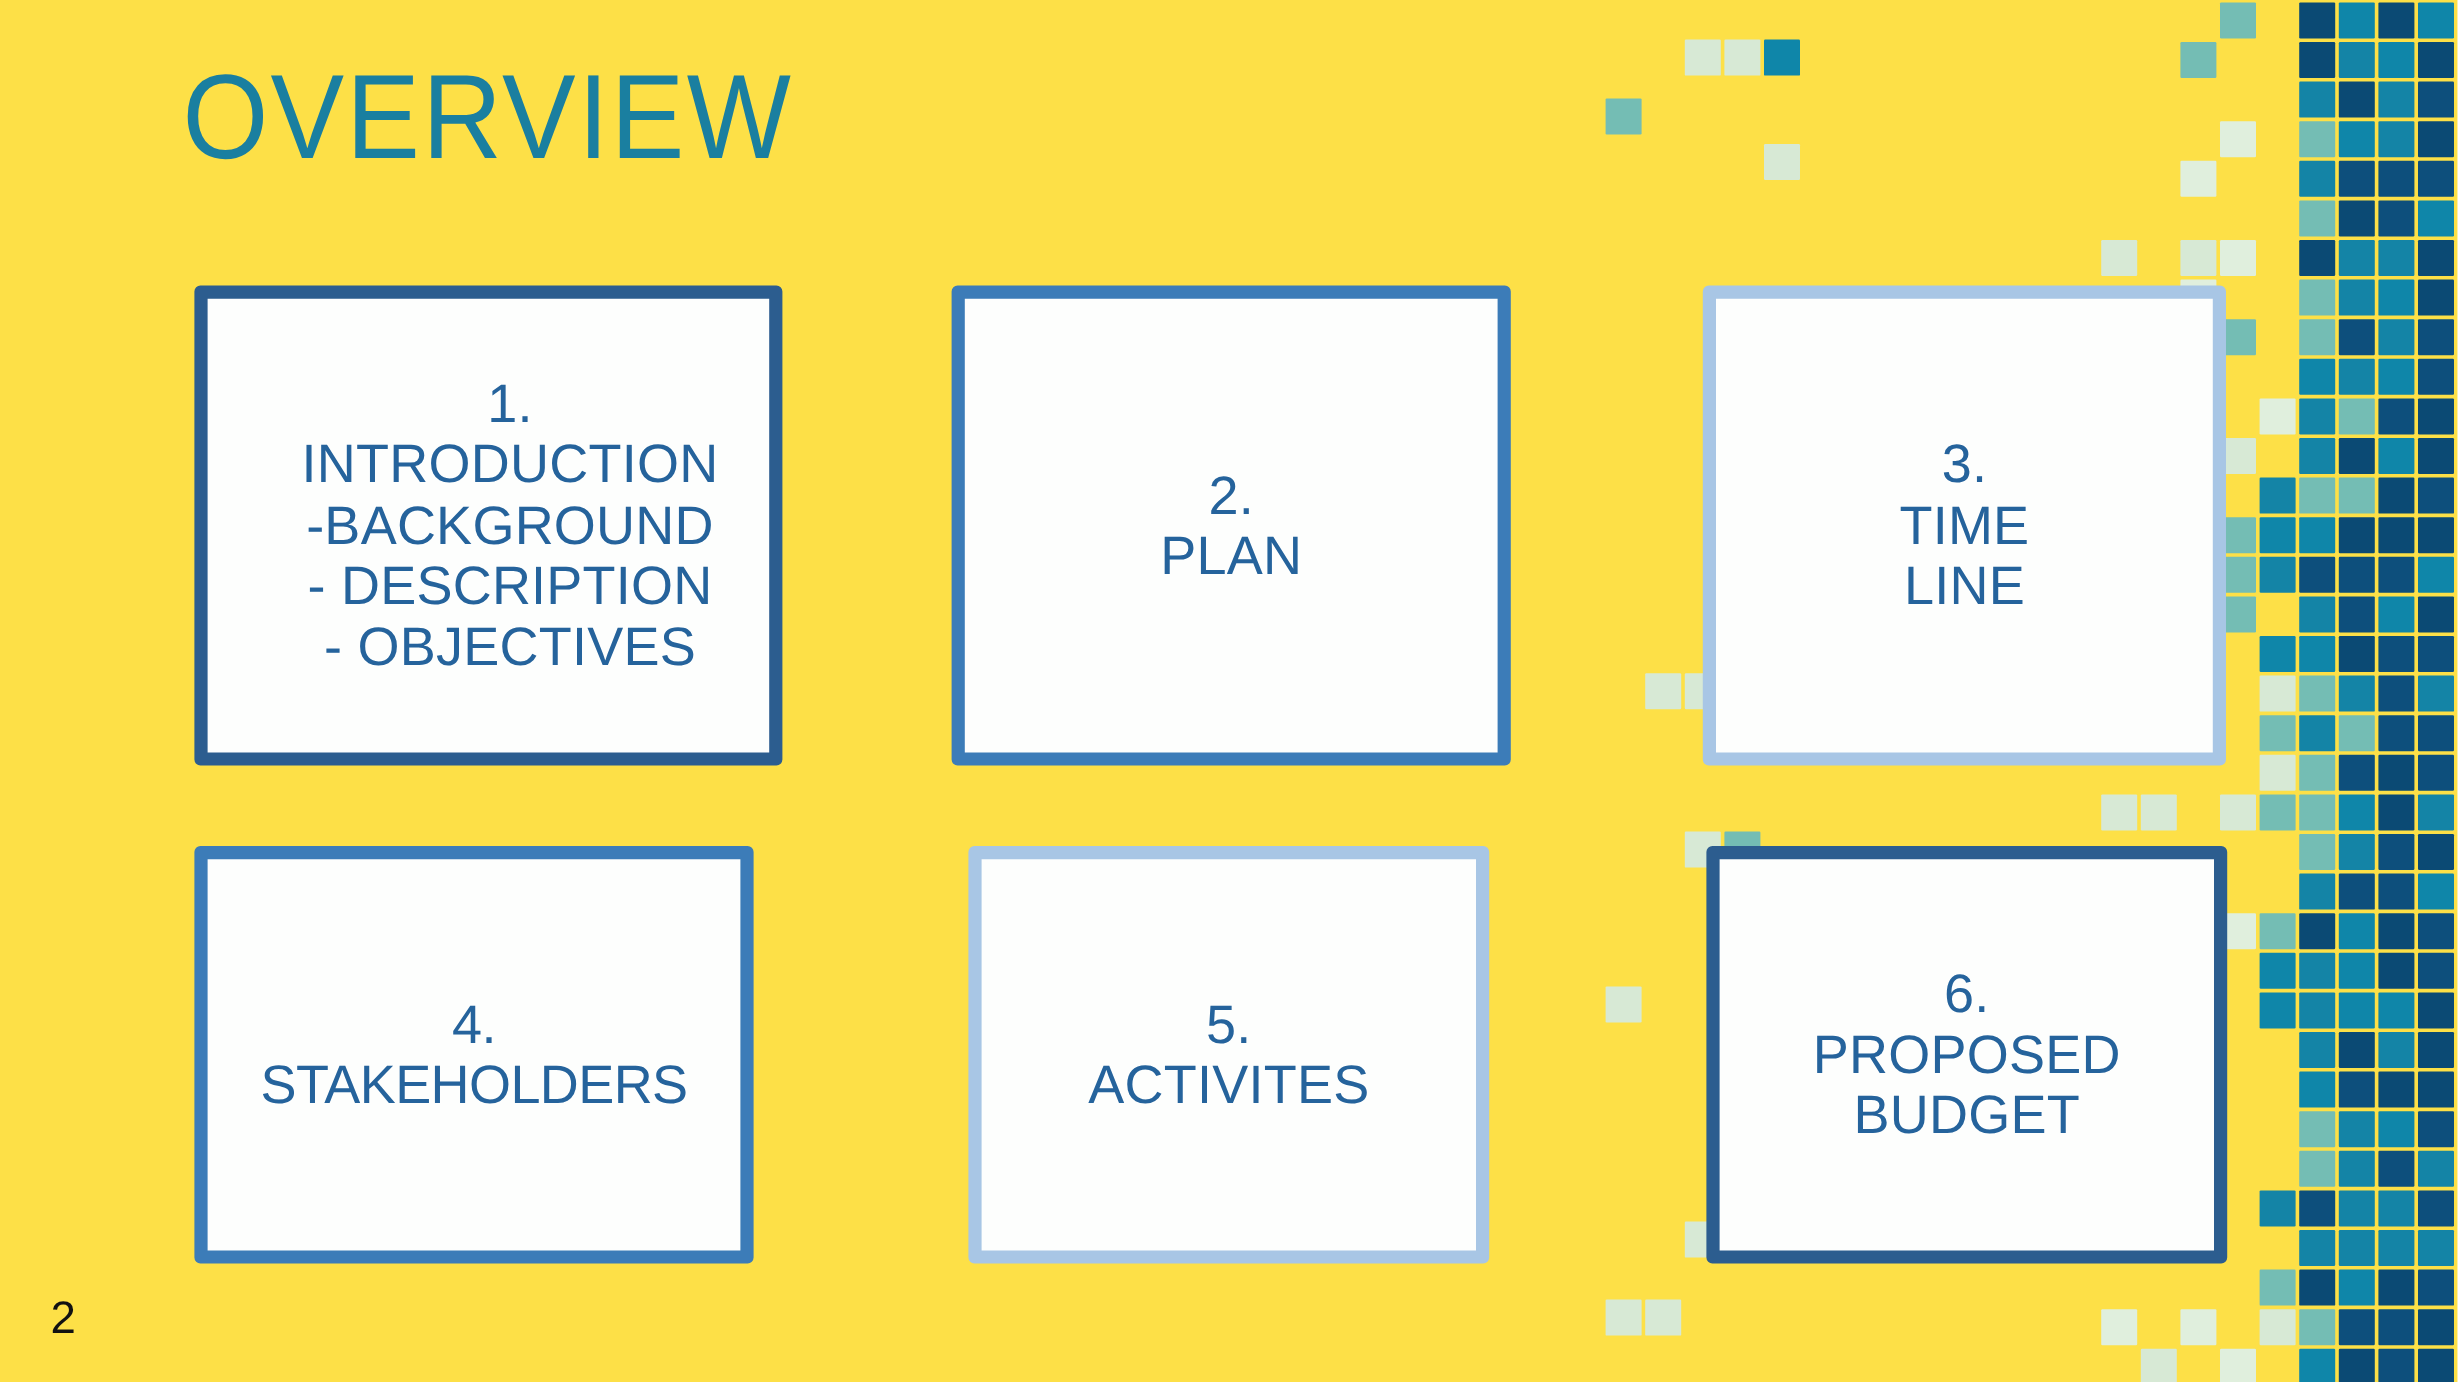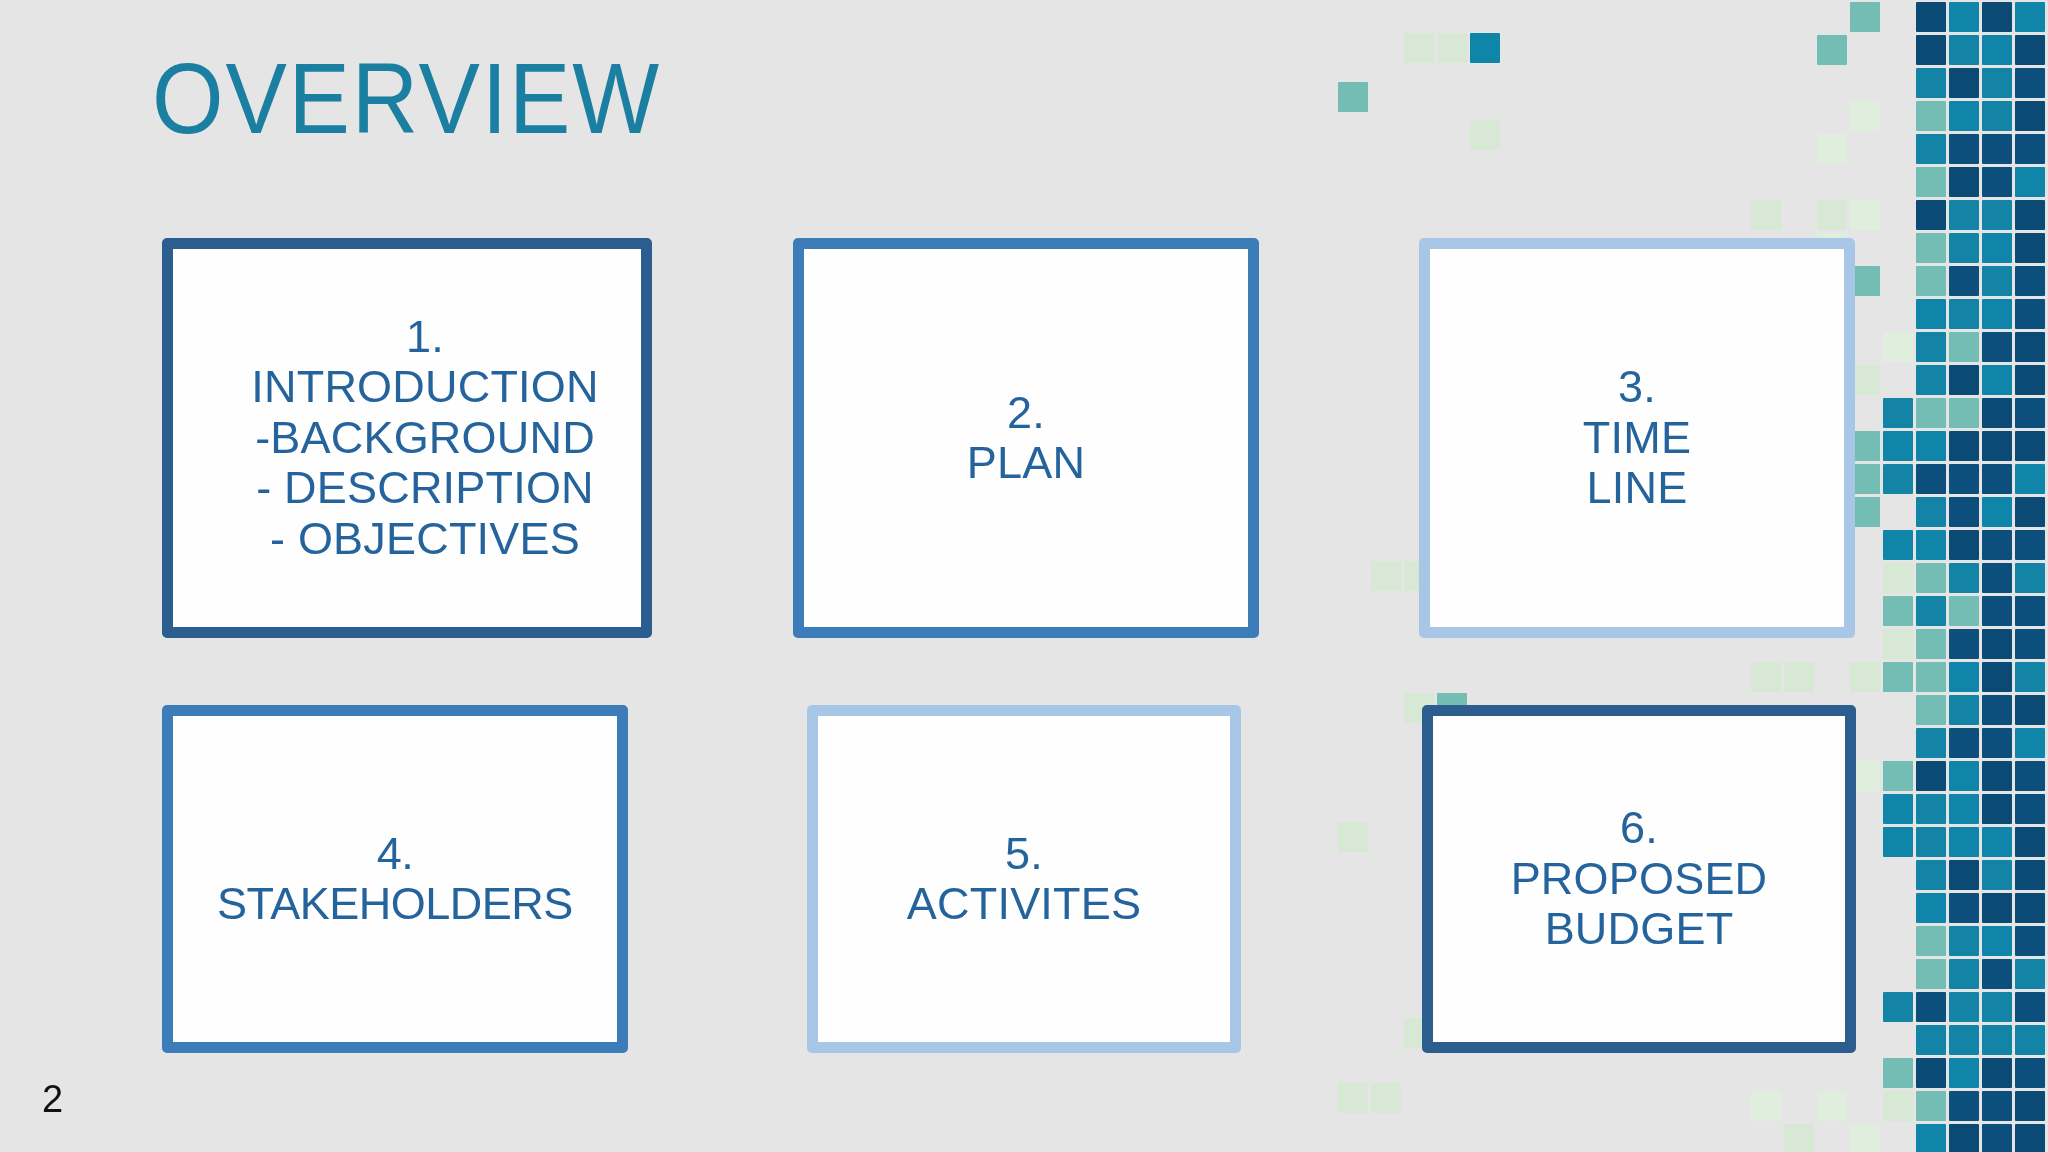--- a/index.html
+++ b/index.html
@@ -7,21 +7,21 @@
     padding: 0;
     background: #ffffff;
   }
   body {
     font-family: "Liberation Sans", sans-serif;
   }
   #slide {
     position: relative;
     width: 2048px;
     height: 1152px;
-    background: #e5e5e5;
+    background: #fde047;
     overflow: hidden;
   }
 
   
   #slide-title {
     position: absolute;
     left: 152px;
     top: 48px;
     font-size: 100px;
     line-height: 1.0;

